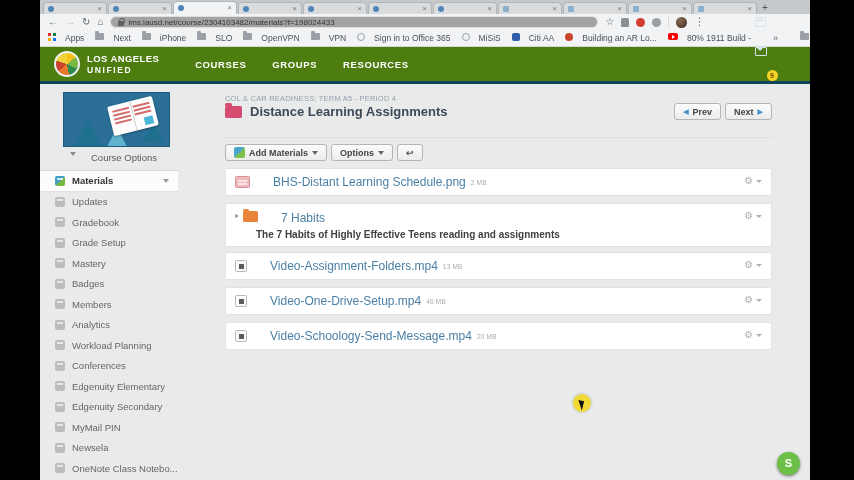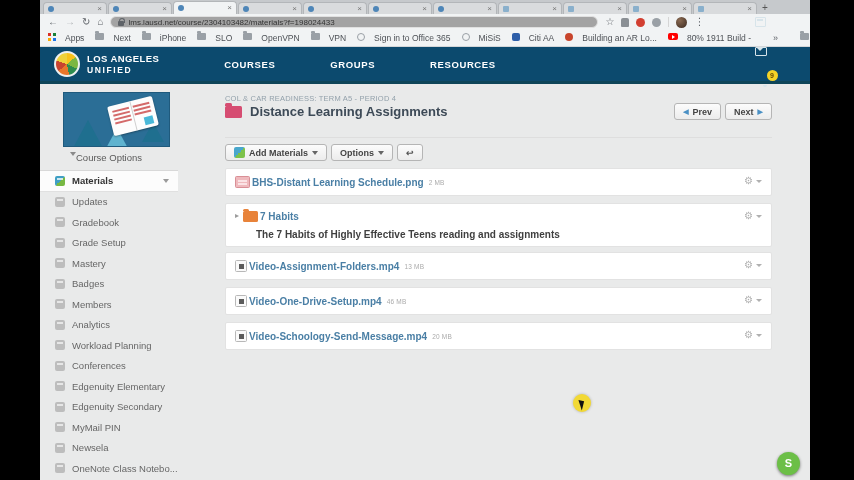--- a/index.html
+++ b/index.html
@@ -39,28 +39,28 @@
   .bm-grid { width:8px; height:8px; position:relative; }
   .bm-grid::before { content:""; position:absolute; width:3px; height:3px; background:#d93025; box-shadow:5px 0 0 #188038, 0 5px 0 #f9ab00, 5px 5px 0 #1a73e8; }
   .bm-yt { width:10px; height:7px; background:#ff0000; border-radius:2px; position:relative; }
   .bm-yt::before { content:""; position:absolute; left:4px; top:1.5px; border-left:3px solid #fff; border-top:2px solid transparent; border-bottom:2px solid transparent; }
   .bm-site-blue { width:8px; height:8px; background:#2e5ea8; border-radius:2px; }
   .bm-site-red { width:8px; height:8px; background:#c8452c; border-radius:50%; }
   .bm-spacer { flex:1; }
   .chev { color:#5f6368; font-size:9px; }
 
   
-  .sgyheader { position:absolute; left:0; top:47px; width:770px; height:37px; background:#0c4a6e; border-bottom:3px solid #0e4559; display:flex; align-items:center; }
+  .sgyheader { position:absolute; left:0; top:47px; width:770px; height:37px; background:#4d7c0f; border-bottom:3px solid #0e4559; display:flex; align-items:center; }
   .lausd-logo { width:26px; height:26px; border-radius:50%; margin-left:14px; border:2px solid #ecf0f1;
      background:conic-gradient(#f8c21b 0 14%, #7bb743 14% 32%, #2e8c4f 32% 47%, #e8762b 47% 64%, #c94330 64% 80%, #f0d23a 80% 100%); }
   .brand { margin-left:7px; color:#fff; font-weight:bold; line-height:1; }
   .brand .l1 { font-size:9.5px; letter-spacing:.4px; }
   .brand .l2 { font-size:8.5px; letter-spacing:1.6px; margin-top:2px; }
   .sgynav { display:flex; gap:26px; margin-left:36px; }
-  .sgynav .navitem { color:#fff; font-size:9.5px; font-weight:bold; letter-spacing:.6px;margin-left:29px; }
+  .sgynav .navitem { color:#fff; font-size:9.5px; font-weight:bold; letter-spacing:.6px; }
   .hright { margin-left:auto; display:flex; align-items:center; gap:20px; margin-right:14px;flex-direction:column; }
   .ic-search { width:9px; height:9px; border:1.5px solid #d7e4ea; border-radius:50%; position:relative; }
   .ic-search::after { content:""; position:absolute; left:7px; top:7px; width:4px; height:1.5px; background:#d7e4ea; transform:rotate(45deg); }
   .ic-grid { width:9px; height:9px; position:relative; }
   .ic-grid::before { content:""; position:absolute; width:3.5px; height:3.5px; border:1px solid #d7e4ea; box-shadow:none; }
   .ic-grid::after { content:""; position:absolute; left:5.5px; width:3.5px; height:3.5px; border:1px solid #d7e4ea; box-shadow:0 5.5px 0 -1px #d7e4ea, -5.5px 5.5px 0 -1px #d7e4ea; background:transparent; }
   .ic-cal { width:11px; height:10px; border:1.5px solid #d7e4ea; border-radius:1px; position:relative; }
   .ic-cal::before { content:""; position:absolute; left:1px; top:1px; width:6px; height:1.5px; background:#d7e4ea; }
   .ic-mail { width:12px; height:9px; border:1.5px solid #d7e4ea; border-radius:1px; position:relative; }
   .ic-mail::before { content:""; position:absolute; left:0; top:-1px; width:0; height:0; border-left:4.5px solid transparent; border-right:4.5px solid transparent; border-top:4px solid #d7e4ea; }
@@ -75,21 +75,21 @@
   
   .page { position:absolute; left:0; top:87px; width:770px; height:393px; background:#e9eaea; }
   .thumb { position:absolute; left:23px; top:5px; width:107px; height:55px; background:#2b6e96; overflow:hidden; border:1px solid #1f5a7d; }
   .tri1 { position:absolute; left:8px; bottom:-4px; border-left:16px solid transparent; border-right:16px solid transparent; border-bottom:30px solid #1f6f8f; }
   .tri2 { position:absolute; left:40px; bottom:-6px; border-left:13px solid transparent; border-right:13px solid transparent; border-bottom:24px solid #5fb3cf; }
   .tri3 { position:absolute; left:78px; bottom:4px; border-left:11px solid transparent; border-right:11px solid transparent; border-bottom:20px solid #1f6f8f; }
   .book { position:absolute; left:46px; top:8px; width:46px; height:30px; background:#fdfdfd; transform:rotate(-14deg); border-radius:2px; box-shadow:0 1px 2px rgba(0,0,0,.35); }
   .book::before { content:""; position:absolute; left:4px; top:5px; width:17px; height:1.5px; background:#d46a6a; box-shadow:0 4px 0 #d46a6a, 0 8px 0 #d46a6a, 0 12px 0 #d46a6a, 21px 0 0 #d46a6a, 21px 4px 0 #d46a6a, 21px 8px 0 #d46a6a; }
   .book::after { content:""; position:absolute; right:4px; bottom:3px; width:9px; height:8px; background:#49b8d8; }
   .bkspine { position:absolute; left:50%; top:0; width:1px; height:100%; background:#cfcfcf; }
-  .co-row { position:absolute; left:30px; top:65px; display:flex; align-items:flex-start; gap:0; font-size:9.5px; color:#5a5a5a; }
+  .co-row { position:absolute; left:30px; top:65px; display:flex; align-items:flex-start; gap:15px; font-size:9.5px; color:#5a5a5a; }
   .caret-g { width:0; height:0; border-left:3.5px solid transparent; border-right:3.5px solid transparent; border-top:4px solid #8a8a8a; }
   .sidelist { position:absolute; left:0; top:83px; width:138px; border-top:1px solid #d8d8d8; }
   .side-item { height:20.5px; display:flex; align-items:center; gap:7px; padding-left:15px; font-size:9.5px; color:#666; white-space:nowrap; overflow:hidden; }
   .side-item.selected { background:#fcfcfc; color:#333; font-weight:bold; border-bottom:1px solid #e0e0e0; position:relative; }
   .si-icon { flex:0 0 auto; width:10px; height:10px; background:#bdbdbd; border-radius:2px; position:relative; }
   .si-icon::after { content:""; position:absolute; left:2px; top:2px; width:6px; height:2px; background:#e6e6e6; }
   .si-icon.materials { background:linear-gradient(135deg,#3f9fc4 0 50%, #77b843 50% 100%); }
   .si-icon.materials::after { background:rgba(255,255,255,.75); }
   .sel-caret { position:absolute; right:9px; width:0; height:0; border-left:3.5px solid transparent; border-right:3.5px solid transparent; border-top:4px solid #9a9a9a; }
 
@@ -112,21 +112,21 @@
   .mlist { position:absolute; left:40px; top:81px; width:547px; }
   .mrow { position:relative; background:#fff; border:1px solid #e2e2e2; border-radius:2px; height:28px; display:flex; align-items:center; padding-left:9px; margin-bottom:7px; }
   .mrow.tall { height:44px; align-items:flex-start; padding-top:7px; margin-bottom:5px; }
   .exp { color:#9a9a9a; font-size:8px; margin-right:4px; }
   .ic-img { width:15px; height:12px; background:#efb9bd; border:1px solid #d98f96; border-radius:1.5px; position:relative; }
   .ic-img::after { content:""; position:absolute; left:2px; top:3px; width:9px; height:1.5px; background:#fbe3e5; box-shadow:0 3px 0 #fbe3e5; }
   .ic-ofolder { width:15px; height:11px; background:#e8833a; border-radius:1.5px; position:relative; }
   .ic-ofolder::before { content:""; position:absolute; left:0; top:-2.5px; width:6px; height:2.5px; background:#e8833a; border-radius:1.5px 1.5px 0 0; }
   .ic-vid { width:12px; height:12px; background:#fafafa; border:1px solid #b8b8b8; border-radius:1.5px; position:relative; }
   .ic-vid::after { content:""; position:absolute; left:2.5px; top:2.5px; width:5px; height:5px; background:#5b5b5b; }
-  .mname { font-size:10px; font-weight:bold; color:#4a7fa5; margin-left:2px; }
+  .mname { font-size:12px; font-weight:normal; color:#4a7fa5; margin-left:23px; }
   .msize { font-size:6.5px; color:#ababab; margin-left:5px; letter-spacing:.2px; }
   .gearwrap { position:absolute; right:9px; top:7px; display:flex; align-items:center; gap:3px; }
   .gear { color:#b0b0b0; font-size:10px; line-height:10px; }
   .caret-s { width:0; height:0; border-left:3px solid transparent; border-right:3px solid transparent; border-top:3.5px solid #b0b0b0; }
   .mdesc { position:absolute; left:30px; top:25px; font-size:10px; font-weight:bold; color:#3f3f3f; }
 
   
   .cursor-hl { position:absolute; left:573px; top:394px; width:18px; height:18px; border-radius:50%; background:#f2d935; box-shadow:0 0 3px rgba(0,0,0,.25); }
   .cursor-arrow { position:absolute; left:580px; top:399px; width:0; height:0; border-left:5px solid #111; border-top:3px solid transparent; border-bottom:8px solid transparent; transform:rotate(-18deg); }
   .sbadge { position:absolute; left:777px; top:452px; width:23px; height:23px; border-radius:50%; background:#6cbf47; color:#fff; font-size:11px; font-weight:bold; text-align:center; line-height:23px; box-shadow:0 1px 3px rgba(0,0,0,.5); }

